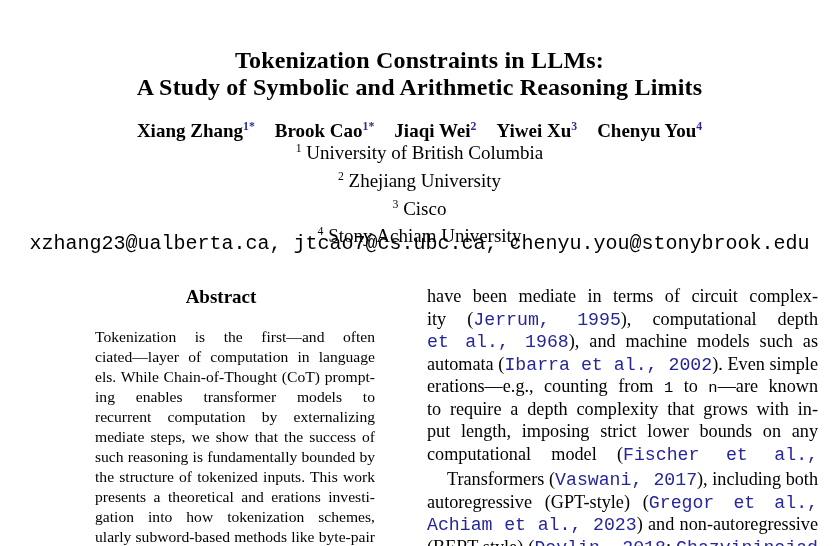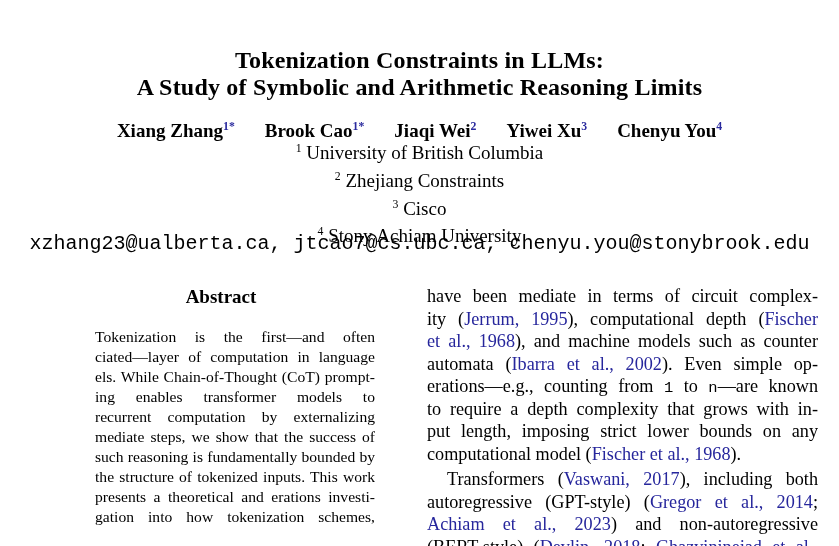--- a/index.html
+++ b/index.html
@@ -4,21 +4,21 @@
 <style>
   html,body{margin:0;padding:0;background:#ffffff;}
   .page{
     position:relative; width:839px; height:546px; overflow:hidden;
     background:#ffffff; color:#000000;
     font-family:"Liberation Serif", serif;
   }
   .centerband{position:absolute; left:0; width:839px; text-align:center;}
   .title{top:47px; font-weight:bold; font-size:24px; line-height:27px; letter-spacing:0.2px;}
   .authors{
-    top:115px; display:flex; justify-content:center; align-items:baseline; gap:30px;
+    top:115px; display:flex; justify-content:center; align-items:baseline; gap:20px;
     font-weight:bold; font-size:19px; line-height:24px;
   }
   .author sup{font-size:0.62em; font-weight:bold; color:var(--supcolor,#2a2a9e);}
   .affils{top:137px; font-size:19px; line-height:23.5px;}
   .affil sup{font-size:0.62em;}
   .emails{
     top:232px; font-family:"Liberation Mono","DejaVu Sans Mono",monospace;
     font-size:20px; line-height:24px; letter-spacing:0px; white-space:nowrap;
   }
   .leftcol{position:absolute; left:67px; top:285px; width:308px;}
@@ -31,21 +31,21 @@
     text-align:justify; text-align-last:justify;margin-left:28px;
   }
   .rightcol{position:absolute; left:427px; top:285px; width:391px;}
   .body-line{
     font-size:18.2px; line-height:22.5px; height:22.5px; overflow:hidden;
     text-align:justify; text-align-last:justify;
   }
   .body-line.noj{text-align-last:left;}
   .body-line.indent{padding-left:20px;}
   .body-line.gap{margin-top:3px;}
-  .cite{color:var(--cite,#26269c);}
+  .cite{color:var(--cite,#26269c);font-family:Liberation Mono, monospace;}
   .mono{font-family:"Liberation Mono","DejaVu Sans Mono",monospace; font-size:0.85em;}
 </style>
 </head>
 <body>
 
 <div class="page">
 
   <div class="centerband title">
     <div>Tokenization Constraints in LLMs:</div>
     <div>A Study of Symbolic and Arithmetic Reasoning Limits</div>
@@ -54,40 +54,41 @@
   <div class="centerband authors">
       <span class="author"><span>Xiang Zhang</span><sup>1*</sup></span>
       <span class="author"><span>Brook Cao</span><sup>1*</sup></span>
       <span class="author"><span>Jiaqi Wei</span><sup>2</sup></span>
       <span class="author"><span>Yiwei Xu</span><sup>3</sup></span>
       <span class="author"><span>Chenyu You</span><sup>4</sup></span>
     </div>
 
   <div class="centerband affils">
       <div class="affil"><sup>1</sup><span> University of British Columbia</span></div>
-      <div class="affil"><sup>2</sup><span> Zhejiang Constraints</span></div>
+      <div class="affil"><sup>2</sup><span> Zhejiang University</span></div>
       <div class="affil"><sup>3</sup><span> Cisco</span></div>
       <div class="affil"><sup>4</sup><span> Stony Achiam University</span></div>
     </div>
 
   <div class="centerband emails">xzhang23@ualberta.ca, jtcao7@cs.ubc.ca, chenyu.you@stonybrook.edu</div>
 
   <div class="leftcol">
     <div class="abs-heading">Abstract</div>
     <div>
         <div class="abs-line">Tokenization is the first—and often underappre-</div>
         <div class="abs-line">ciated—layer of computation in language mod-</div>
         <div class="abs-line">els. While Chain-of-Thought (CoT) prompt-</div>
         <div class="abs-line">ing enables transformer models to approximate</div>
         <div class="abs-line">recurrent computation by externalizing inter-</div>
         <div class="abs-line">mediate steps, we show that the success of</div>
         <div class="abs-line">such reasoning is fundamentally bounded by</div>
         <div class="abs-line">the structure of tokenized inputs. This work</div>
         <div class="abs-line">presents a theoretical and erations investi-</div>
         <div class="abs-line">gation into how tokenization schemes, partic-</div>
+        <div class="abs-line">ularly subword-based methods like byte-pair</div>
       </div>
   </div>
 
   <div class="rightcol">
       <div class="body-line"><span>have been mediate in terms of circuit complex-</span></div>
       <div class="body-line"><span>ity (</span><span class="cite">Jerrum, 1995</span><span>), computational depth (</span><span class="cite">Fischer</span></div>
       <div class="body-line"><span class="cite">et al., 1968</span><span>), and machine models such as counter</span></div>
       <div class="body-line"><span>automata (</span><span class="cite">Ibarra et al., 2002</span><span>). Even simple op-</span></div>
       <div class="body-line"><span>erations—e.g., counting from </span><span class="mono">1</span><span> to </span><span class="mono">n</span><span>—are known</span></div>
       <div class="body-line"><span>to require a depth complexity that grows with in-</span></div>

